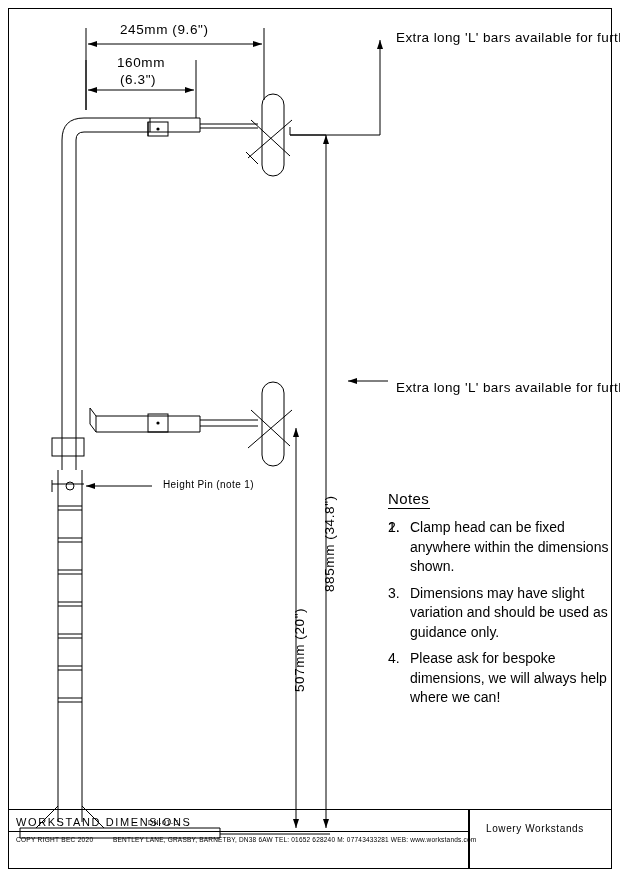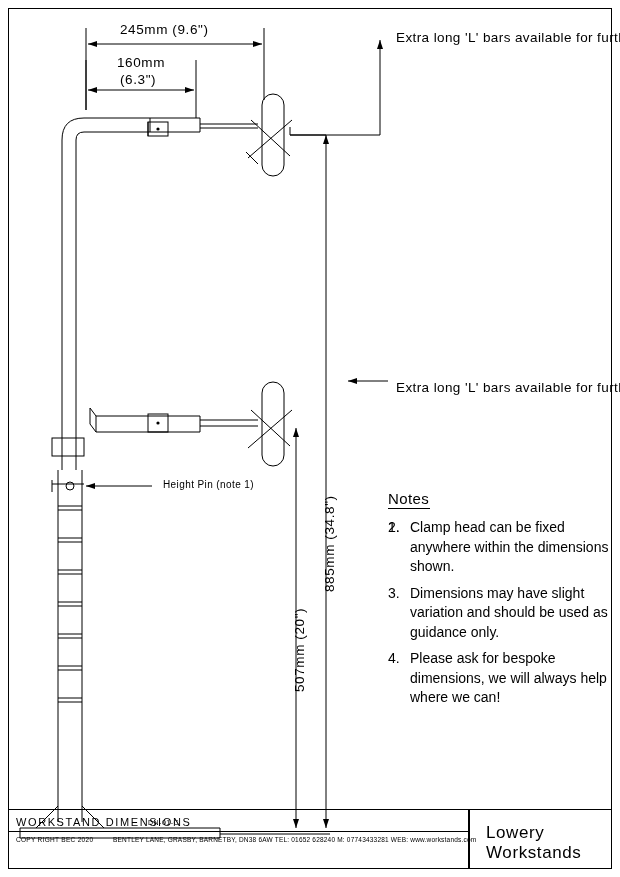--- a/index.html
+++ b/index.html
@@ -99,21 +99,21 @@
     position: absolute;
     left: 105px;
     top: 26px;
     font-size: 6.5px;
     letter-spacing: 0.2px;
   }
   .tb-right {
     position: absolute;
     left: 478px;
     top: 13px;
-    font-size: 17px;
+    font-size: 10px;
     letter-spacing: 0.6px;
   }
   
   svg.draw {
     position: absolute;
     left: 0;
     top: 0;
     width: 620px;
     height: 877px;
     pointer-events: none;

